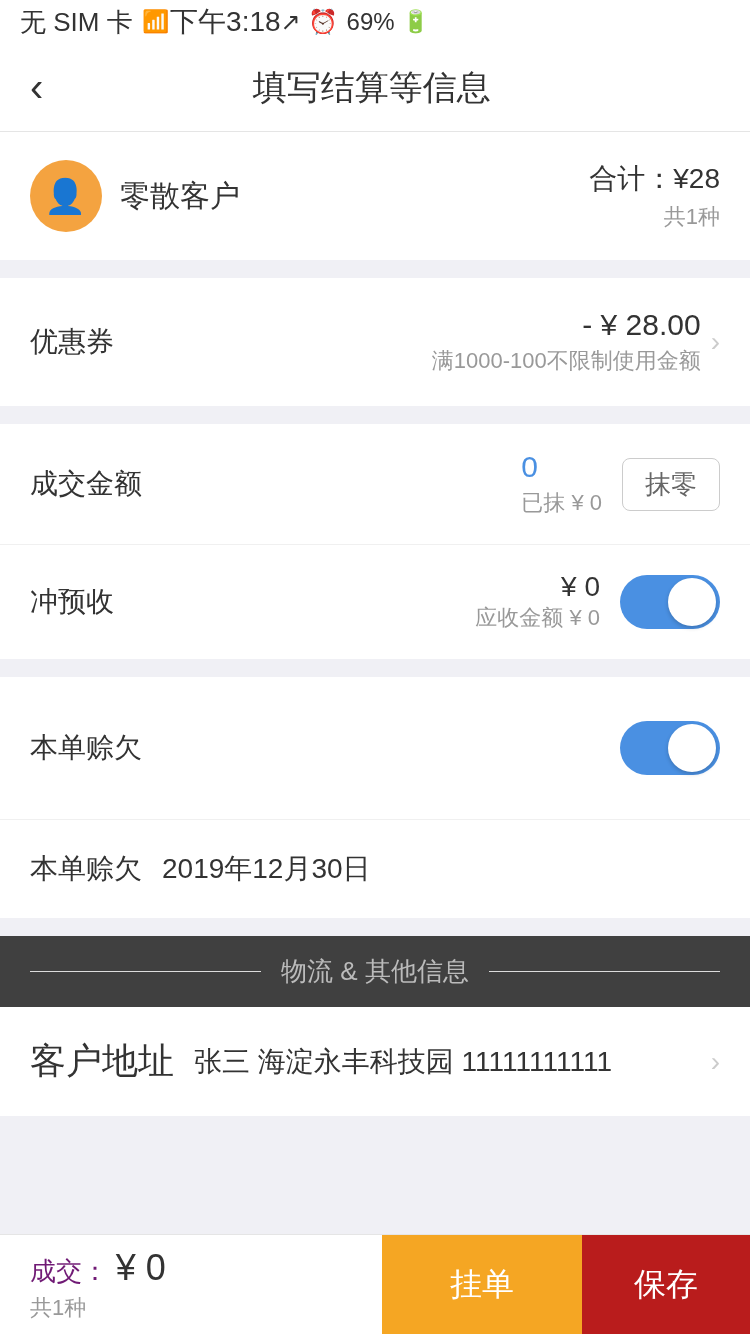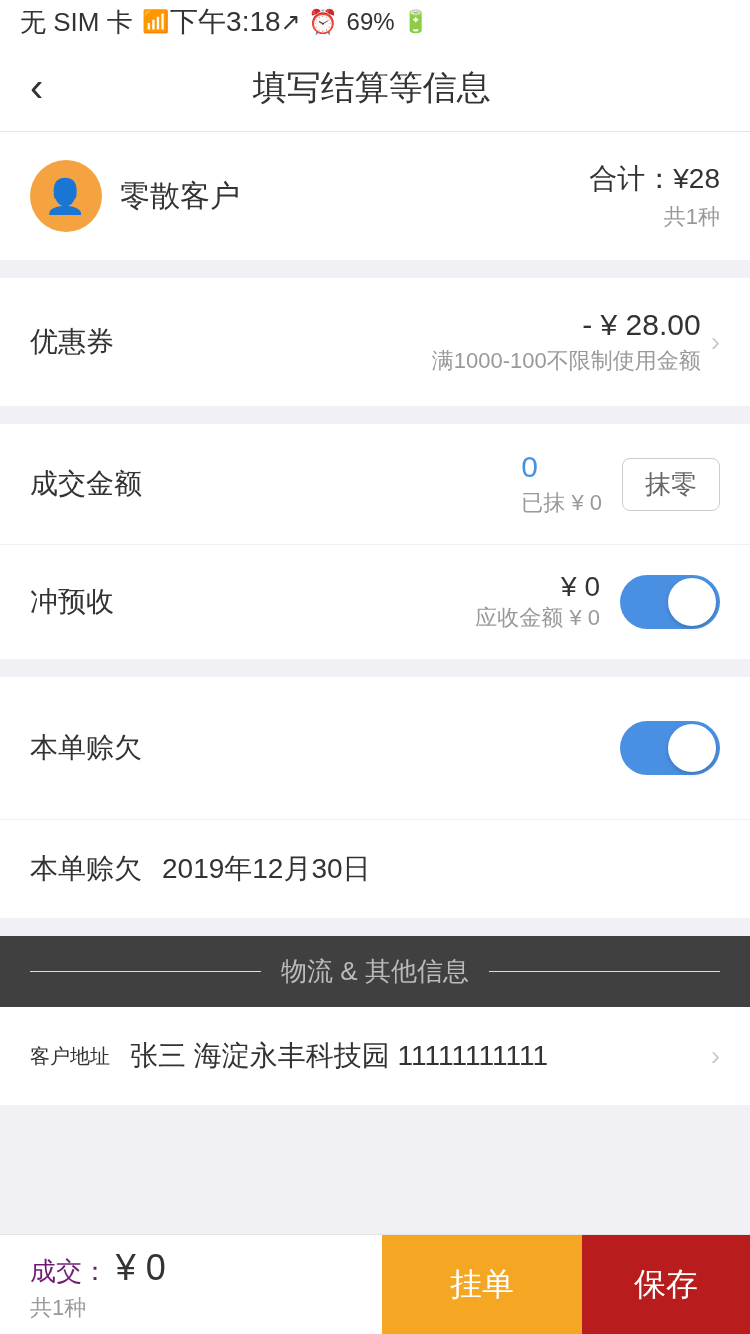--- a/index.html
+++ b/index.html
@@ -204,21 +204,21 @@
     .address-section {
       background: #fff;
       margin-bottom: 18px;
     }
     .address-row {
       display: flex;
       align-items: center;
       justify-content: space-between;
       padding: 30px 30px;
     }
-    .address-label { font-size: 20px; color: #333; flex-shrink: 0; margin-right: 20px; }
+    .address-label { font-size: 36px; color: #333; flex-shrink: 0; margin-right: 20px; }
     .address-value { font-size: 28px; color: #333; flex: 1; }
 
     
     .bottom-bar {
       position: fixed;
       bottom: 0;
       width: 750px;
       height: 100px;
       background: #fff;
       display: flex;

